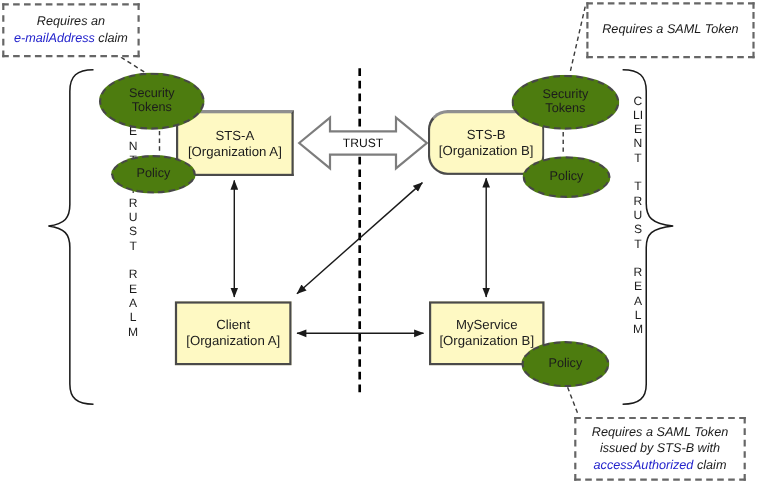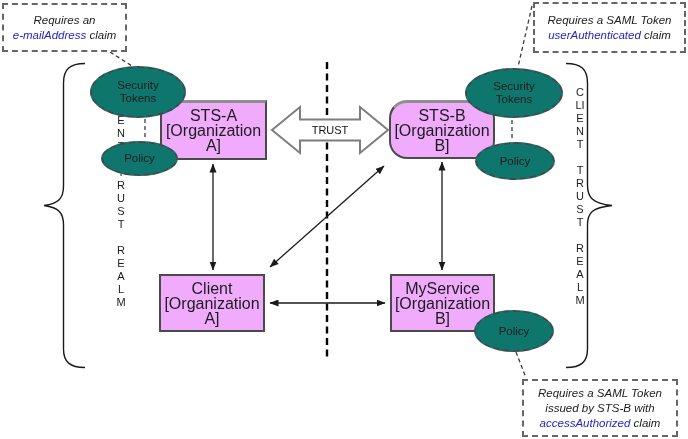--- a/index.html
+++ b/index.html
@@ -4,33 +4,33 @@
 <style>
   html,body { margin:0; padding:0; background:#fff; }
   #stage {
     position:relative; width:688px; height:439px; overflow:hidden;
     font-family:"Liberation Sans", sans-serif; color:#1c1c1c; background:#fff;
   }
   #diagram-canvas { position:absolute; left:0; top:0; z-index:1; }
   #diagram-canvas text { font-family:"Liberation Sans", sans-serif; }
 
   .node {
-    position:absolute; z-index:2; box-sizing:border-box; background:#f0abfc;
+    position:absolute; z-index:2; box-sizing:border-box; background:#fef9c3;
     border:2px solid #4a4a4a; display:flex; flex-direction:column;
     align-items:center; justify-content:center; text-align:center;
-    font-size:16px; line-height:15px;
+    font-size:12px; line-height:15px;
   }
   .node.sts { border-top:3px solid #8f8f8f; }
   #node-sts-a     { left:160px; top:100px; width:107px; height:60px; }
   #node-sts-b     { left:389px; top:100px; width:106px; height:59px;border-radius:18px; }
   #node-client    { left:159px; top:274px; width:106px; height:58px; }
   #node-myservice { left:390px; top:274px; width:105px; height:58px; }
 
   .ell {
-    position:absolute; z-index:3; box-sizing:border-box; background:#0f766e;
+    position:absolute; z-index:3; box-sizing:border-box; background:#4d7c0f;
     border:2px dashed #474747; border-radius:50%;
     display:flex; align-items:center; justify-content:center; text-align:center;
     font-size:11.5px; line-height:13px;
   }
   #ell-sec-left      { left:90px;  top:66px;  width:96px; height:52px; }
   #ell-policy-left   { left:101px; top:141px; width:77px; height:35px; }
   #ell-sec-right     { left:465px; top:68px;  width:98px; height:50px; }
   #ell-policy-right  { left:475px; top:142px; width:80px; height:38px; }
   #ell-policy-bottom { left:474px; top:310px; width:80px; height:42px; }
   .ell .wrap2 { width:60px; }
@@ -122,21 +122,20 @@
   <div class="ell" id="ell-policy-bottom">
     <div>Policy</div>
   </div>
 
   <div class="callout" id="callout-top-left">
     <div>Requires an</div>
     <div><span class="hl">e-mailAddress</span><span> claim</span></div>
   </div>
   <div class="callout" id="callout-top-right">
     <div>Requires a SAML Token</div>
-    <div><span class="hl">userAuthenticated</span><span> claim</span></div>
   </div>
   <div class="callout" id="callout-bottom-right">
     <div>Requires a SAML Token</div>
     <div>issued by STS-B with</div>
     <div><span class="hl">accessAuthorized</span><span> claim</span></div>
   </div>
 
   <div class="vcol" id="realm-left">
     <div class="vword">CLIENT</div>
     <div class="vword">TRUST</div>

